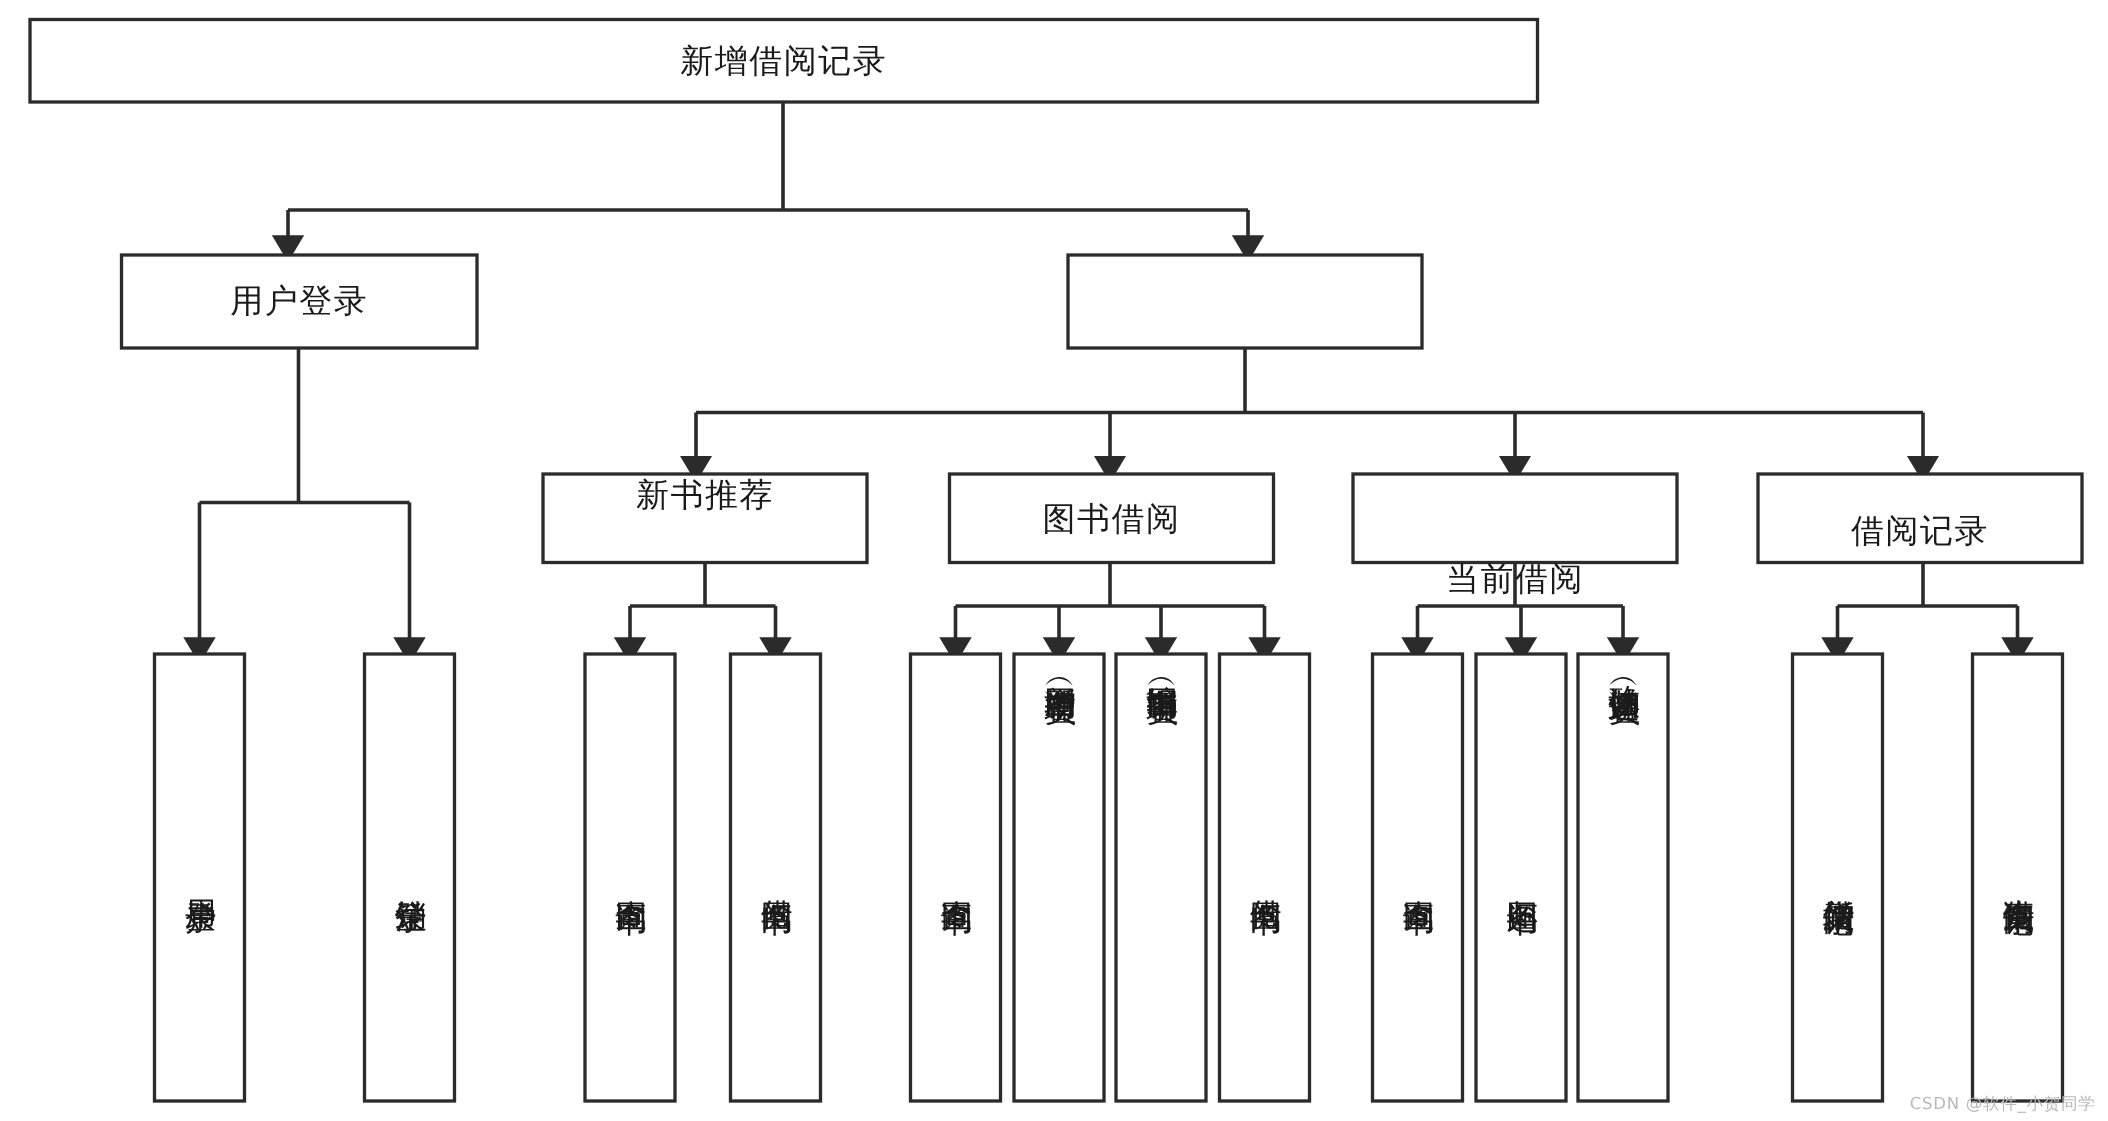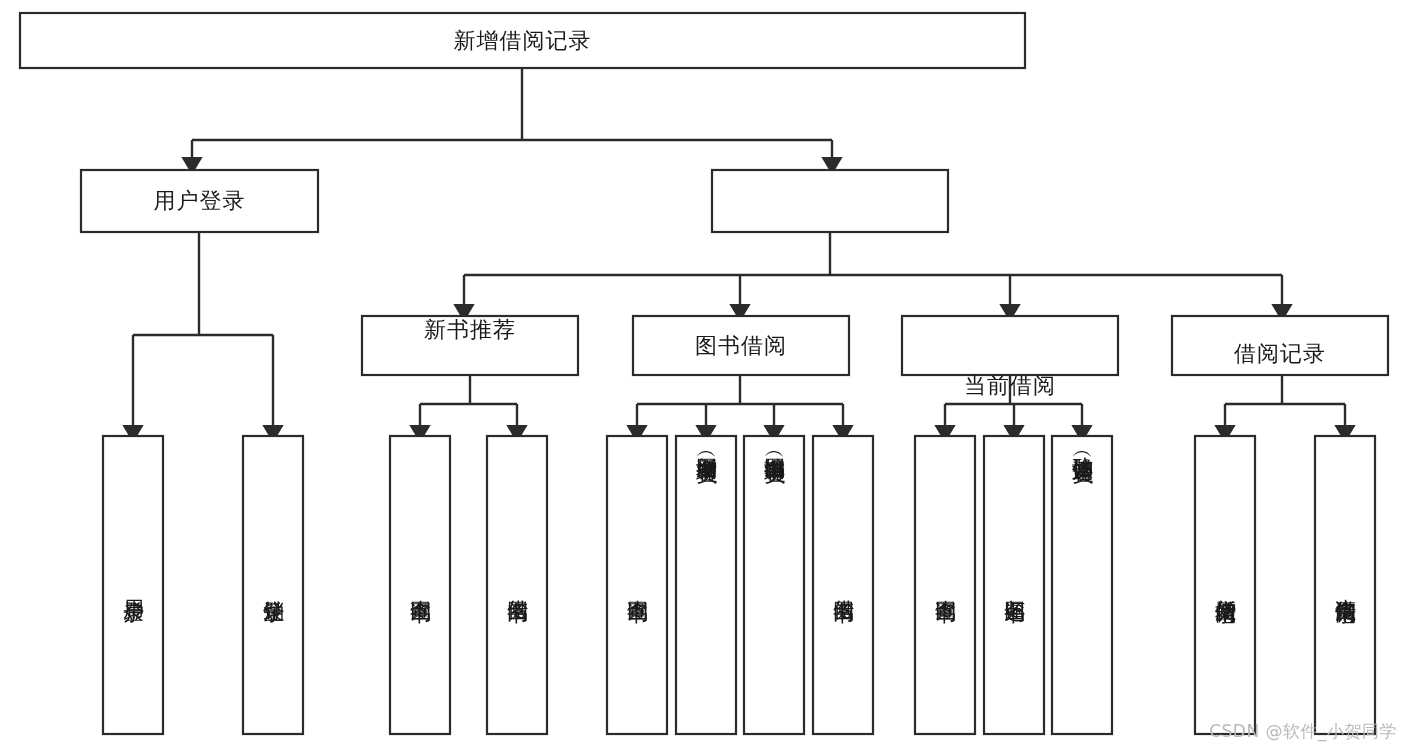--- a/index.html
+++ b/index.html
@@ -73,21 +73,21 @@
     font-size: 22px;
     color: #1a1a1a;
     white-space: nowrap;
     letter-spacing: 1px;
   }
   #watermark {
     position: absolute;
     right: 8px;
     bottom: 4px;
     font-family: "DejaVu Sans", "Liberation Sans", sans-serif;
-    font-size: 17px;
+    font-size: 11px;
     color: #b9b9b9;
     white-space: nowrap;
     letter-spacing: 0.5px;
   }
 </style>
 </head>
 <body>
 
 <div id="diagram-root">
 

